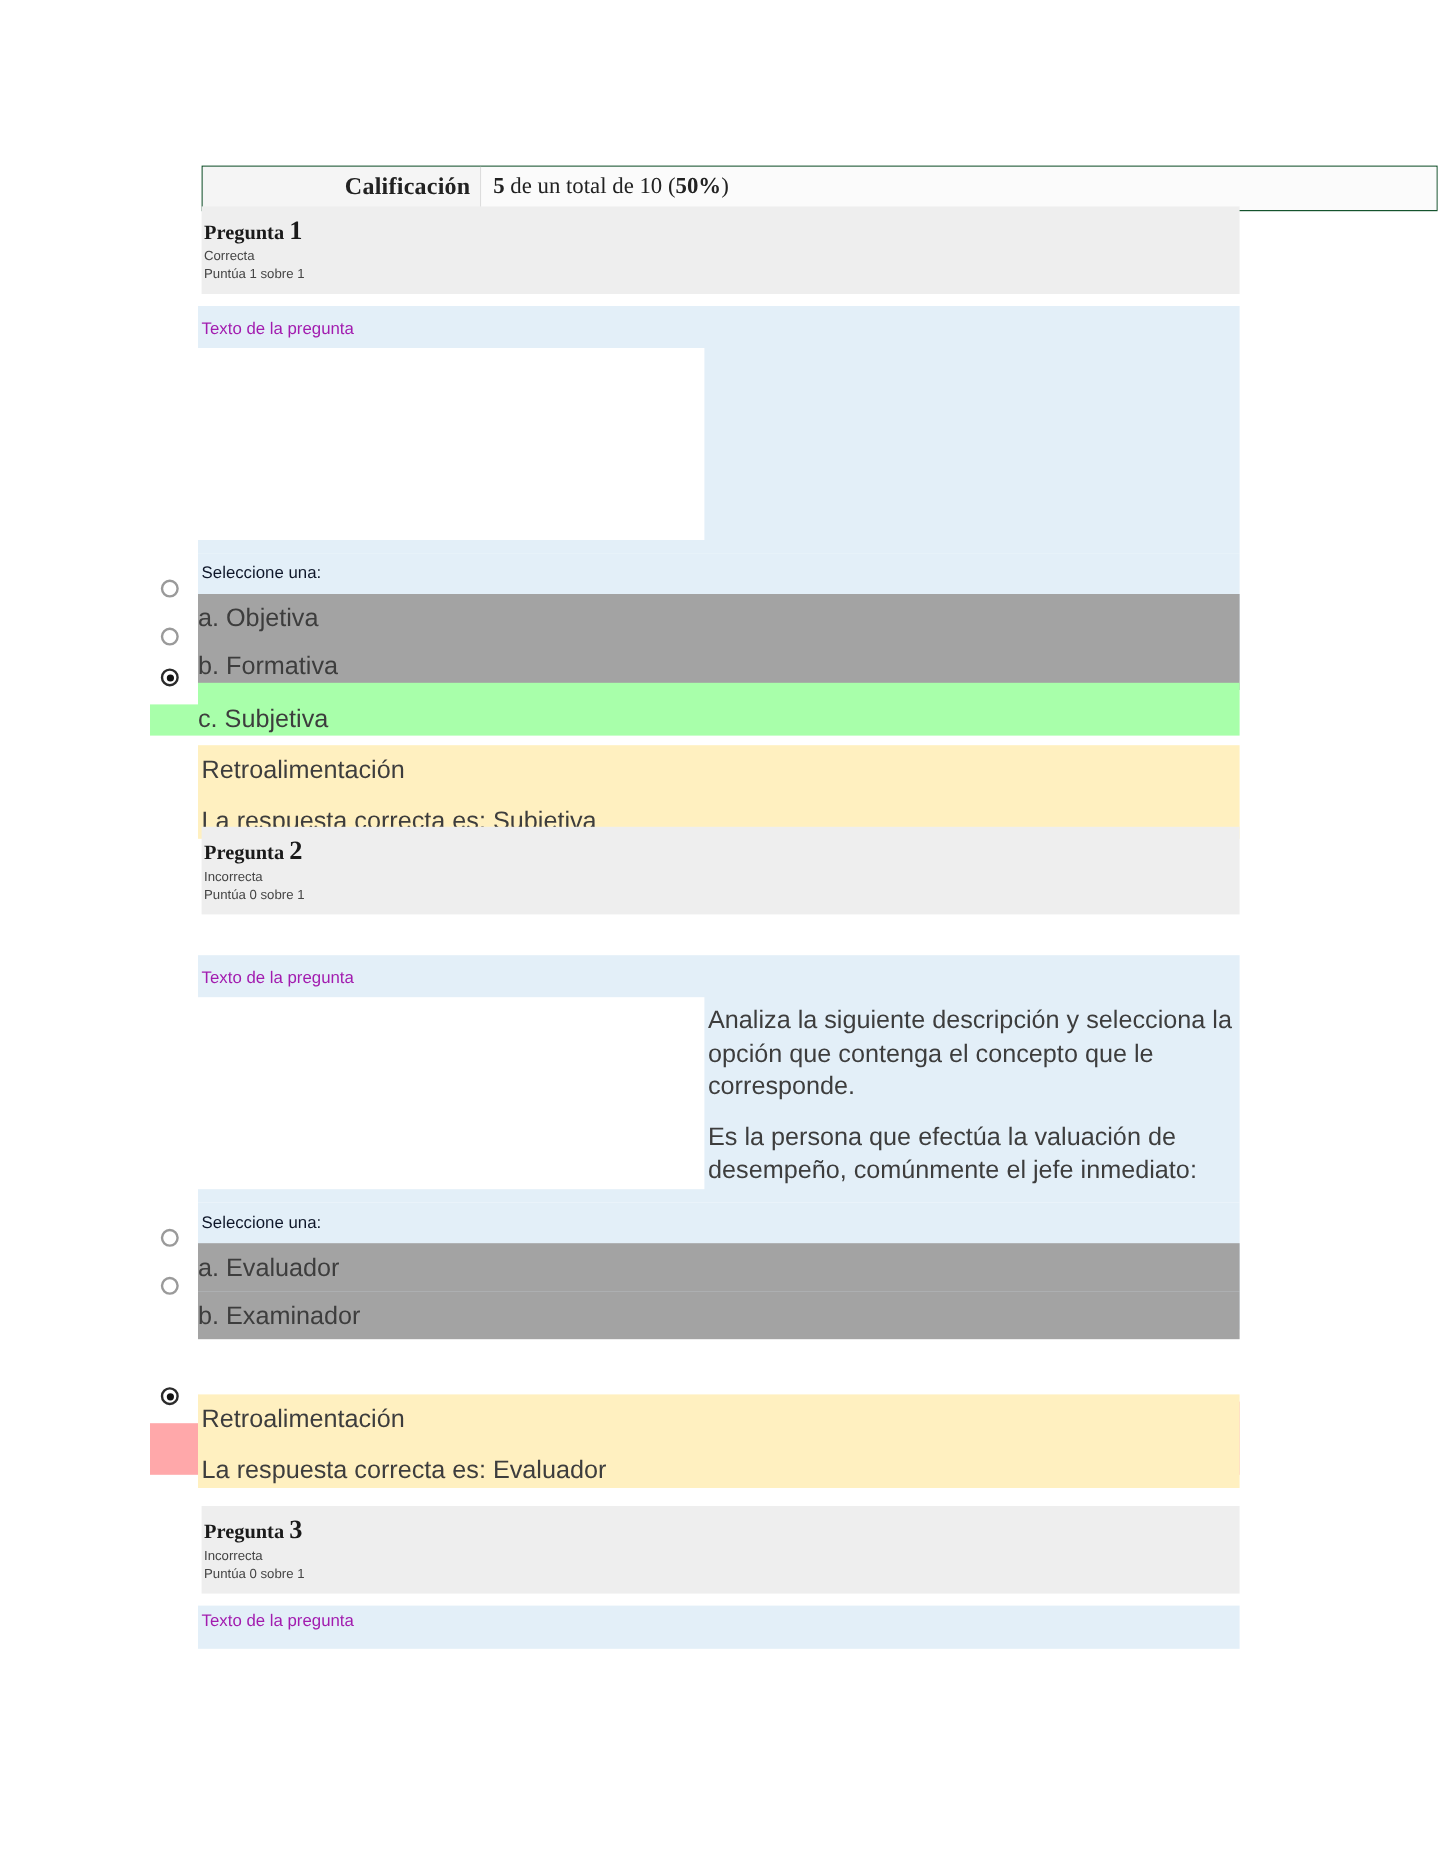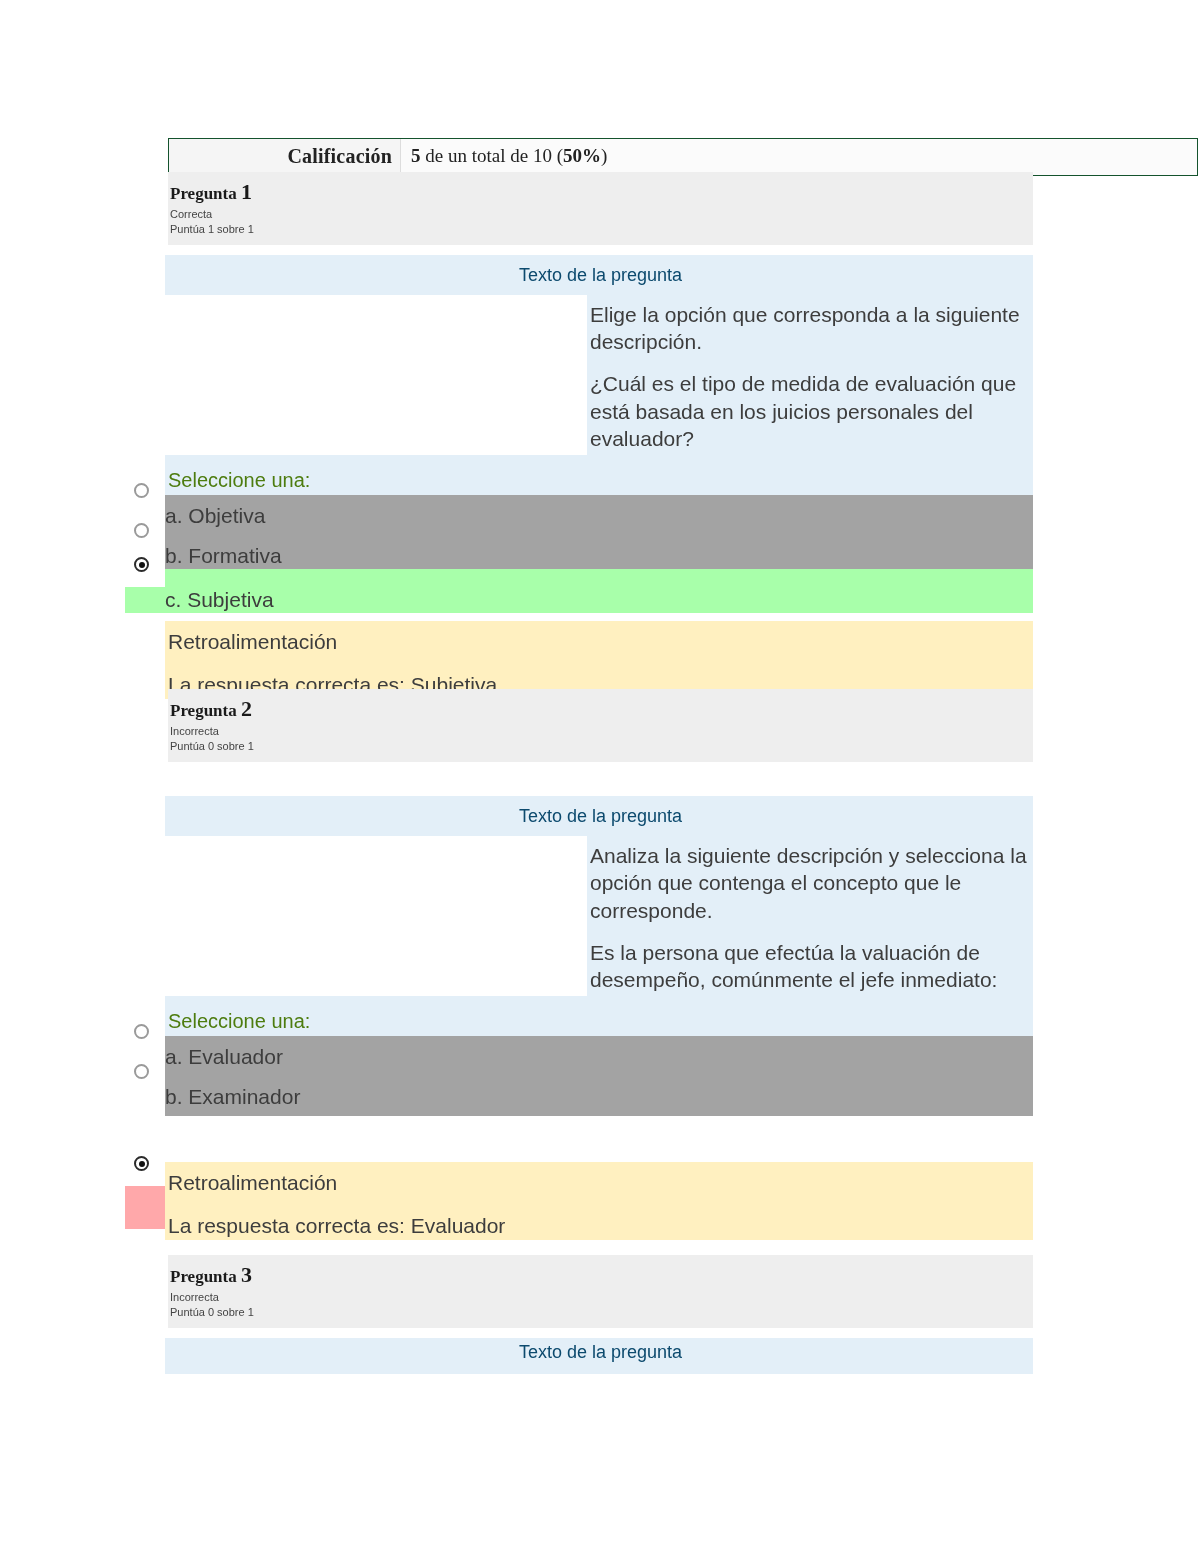--- a/index.html
+++ b/index.html
@@ -86,25 +86,24 @@
 
   
   .q-body {
     position: absolute;
     left: 165px;
     width: 868px;
     box-sizing: border-box;
     background: #e3eff8;
   }
   .q-body-label {
-    font-size: 18px;
-    color: #0c4a6e;
+    font-size: 14px;
+    color: #a21caf;
     padding: 10px 0 8px 3px;
     line-height: 1.2;
-    text-align: center;
   }
   .q-text-area {
     position: relative;
     min-height: 40px;
   }
   .q-white-pad {
     position: absolute;
     left: 0px;
     top: 0px;
     width: 422px;
@@ -117,22 +116,22 @@
   }
   .q-text p {
     margin: 0 0 14px 0;
     font-size: 21px;
     line-height: 1.32;
     color: #3d3d3d;
   }
   .q-text p:last-child { margin-bottom: 6px; }
 
   .answer-prompt {
-    font-size: 20px;
-    color: #4d7c0f;
+    font-size: 14px;
+    color: #0f172a;
     padding: 8px 0 6px 3px;
   }
 
   
   .option-row {
     position: absolute;
     left: 125px;
     width: 908px;
     box-sizing: border-box;
     height: 40px;
@@ -221,24 +220,20 @@
   <div class="q-head" style="top:172px;">
     <div class="q-title"><span>Pregunta </span><span class="num">1</span></div>
     <div class="q-state">Correcta</div>
     <div class="q-marks">Puntúa 1 sobre 1</div>
   </div>
 
   <div class="q-body" style="top:255px; height:206px;">
     <div class="q-body-label">Texto de la pregunta</div>
     <div class="q-text-area" style="height:160px;">
       <div class="q-white-pad"></div>
-      <div class="q-text">
-        <p>Elige la opción que corresponda a la siguiente descripción.</p>
-        <p>¿Cuál es el tipo de medida de evaluación que está basada en los juicios personales del evaluador?</p>
-      </div>
     </div>
   </div>
 
   <div class="q-body" style="top:461px; height:106px;">
     <div class="answer-prompt">Seleccione una:</div>
   </div>
 
   <div class="option-row plain" style="top:495px;">
     <span class="radio"></span>
     <span class="option-label">a. Objetiva</span>

